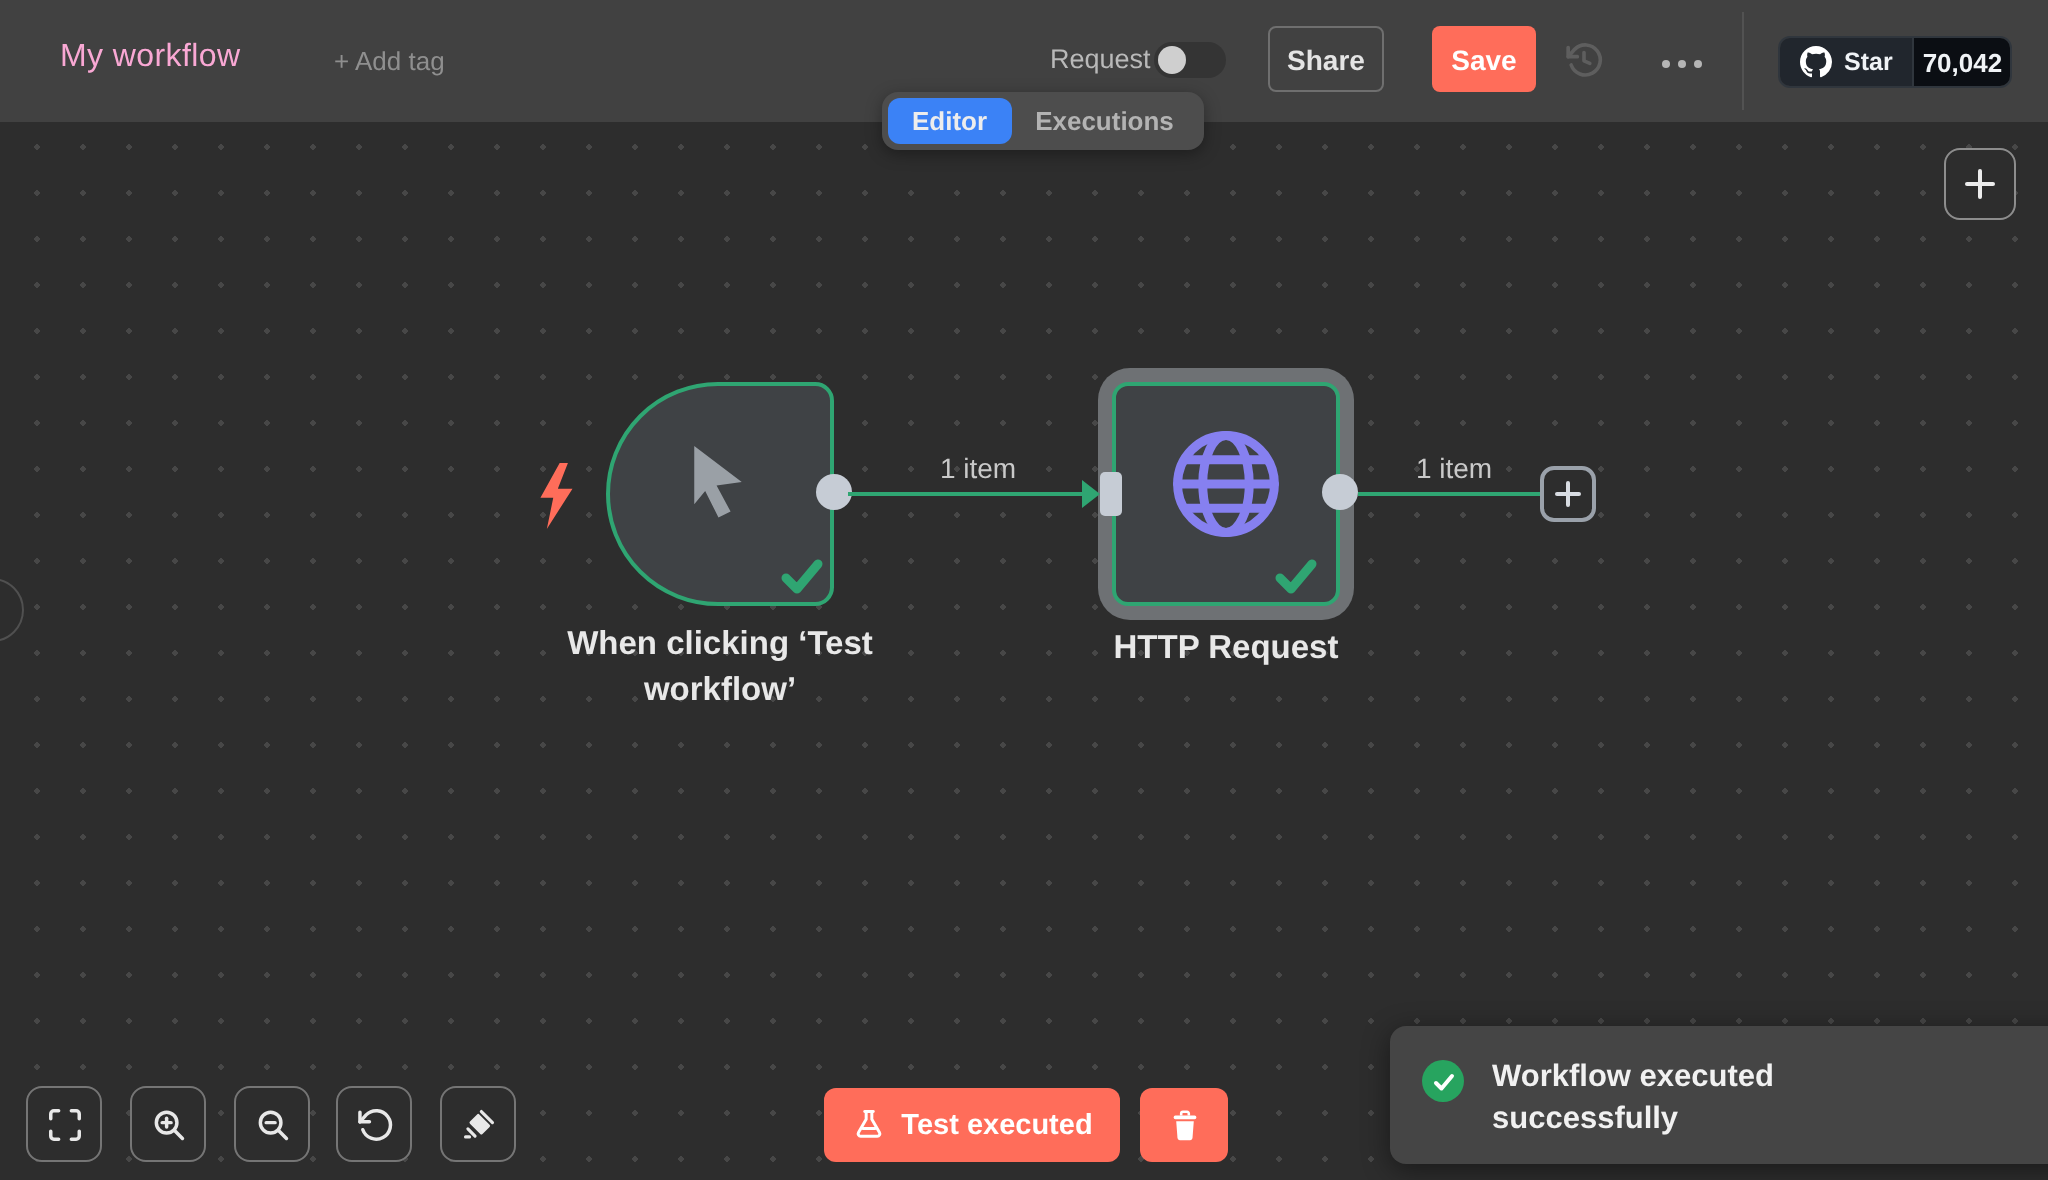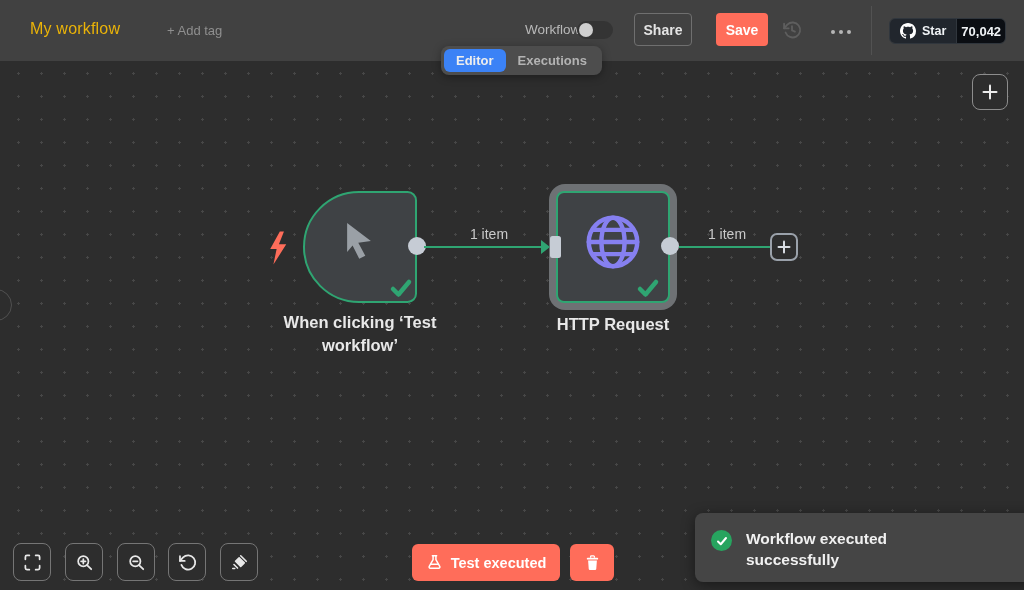--- a/index.html
+++ b/index.html
@@ -1,21 +1,21 @@
 <!DOCTYPE html>
 <html><head>
 <meta charset="utf-8">
 <style>
   * { margin:0; padding:0; box-sizing:border-box; }
   html,body { width:1024px; height:590px; overflow:hidden; }
   body { font-family:"Liberation Sans","DejaVu Sans",sans-serif; background:#2d2d2d; position:relative; }
 
   
   .header { position:absolute; left:0; top:0; width:1024px; height:61px; background:#414141; z-index:20; }
-  .title { position:absolute; left:30px; top:20px; font-size:16px; color:#eab308; font-weight:500; letter-spacing:.2px; }
+  .title { position:absolute; left:30px; top:20px; font-size:16px; color:#f9a8d4; font-weight:500; letter-spacing:.2px; }
   .add-tag { position:absolute; left:147px; top:23px; font-size:13px; color:#8f8f8f; cursor:pointer;margin-left:20px; }
   .activation { position:absolute; left:525px; top:22px; font-size:13.5px; color:#b9b9b9; }
   .toggle { position:absolute; left:577px; top:21px; width:36px; height:18px; background:#343434; border-radius:10px; cursor:pointer; }
   .toggle .knob { position:absolute; left:2px; top:2px; width:14px; height:14px; border-radius:50%; background:#cfcfcf; }
   .btn-share { position:absolute; left:634px; top:13px; width:58px; height:33px; background:transparent; border:1px solid #6f6f6f; border-radius:4px; color:#e4e4e4; font-size:14px; font-weight:600; font-family:inherit; cursor:pointer; }
   .btn-save { position:absolute; left:716px; top:13px; width:52px; height:33px; background:#ff6d5a; border:none; border-radius:4px; color:#fff; font-size:14px; font-weight:700; font-family:inherit; cursor:pointer; }
   .history-btn { position:absolute; left:781px; top:20px; width:22px; height:22px; background:none; border:none; cursor:pointer; }
   .more-btn { position:absolute; left:828px; top:20px; width:26px; height:22px; background:none; border:none; cursor:pointer; }
   .header-divider { position:absolute; left:871px; top:6px; width:1px; height:49px; background:#525252; }
   .github { position:absolute; left:889px; top:18px; height:26px; display:flex; border-radius:6px; overflow:hidden; border:1px solid #30363d; cursor:pointer; }
@@ -72,21 +72,21 @@
   .toast-check { width:21px; height:21px; border-radius:50%; background:#27a45f; flex:none; display:flex; align-items:center; justify-content:center; margin-top:2px; }
   .toast-msg { width:212px; color:#f1f1f1; font-weight:700; font-size:15.5px; line-height:21px; }
   .toast-close { position:absolute; right:16px; top:22px; background:none; border:none; cursor:pointer; }
 </style>
 </head>
 <body>
 
 <div class="header">
   <div class="title">My workflow</div>
   <div class="add-tag">+ Add tag</div>
-  <div class="activation">Workflow</div>
+  <div class="activation">Request</div>
   <div class="toggle">
     <div class="knob"></div>
   </div>
   <button class="btn-share">Share</button>
   <button class="btn-save">Save</button>
   <button class="history-btn">
     <span>
       <svg width="20" height="20" viewBox="0 0 24 24" fill="none" stroke="#5e5e5e" stroke-width="2.2" stroke-linecap="round" stroke-linejoin="round">
         <polyline points="2.5 4.5 2.5 10 8 10"></polyline>
           <path d="M4.3 15a9 9 0 1 0 2.1-9.4L2.5 10"></path>

